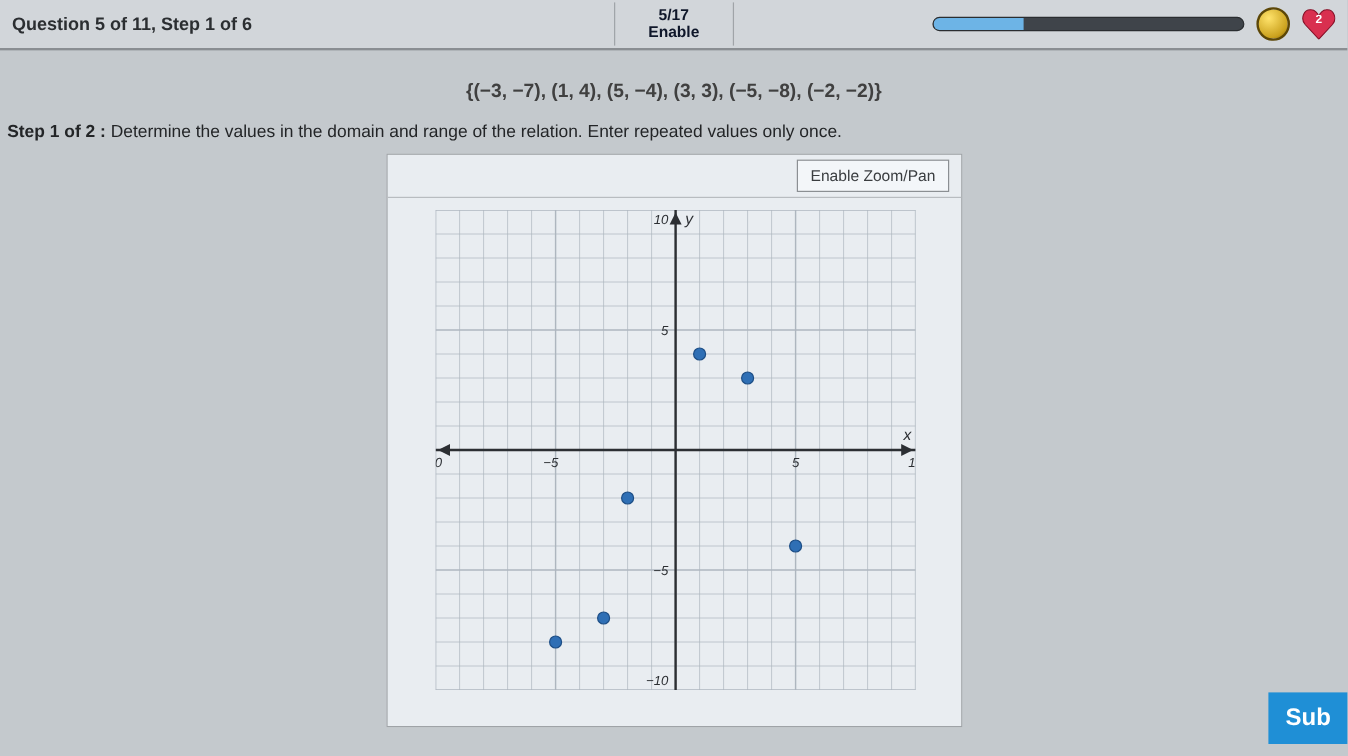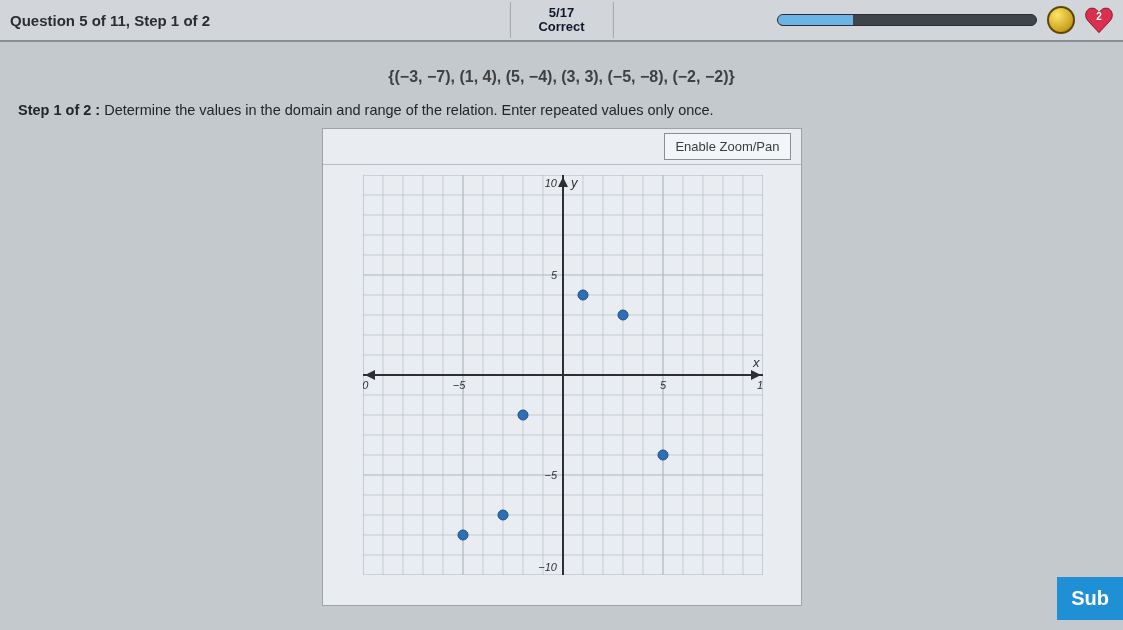--- a/index.html
+++ b/index.html
@@ -85,21 +85,21 @@
     font-weight: bold;
     font-size: 16px;
     color: #404040;
     padding: 26px 0 10px;
   }
   .step-line {
     font-size: 14.5px;
     color: #232527;
     padding: 6px 6px 10px;
   }
-  .step-line b { font-weight: bold; margin-left: 12px; }
+  .step-line b { font-weight: bold; }
   .graph-panel {
     width: 480px;
     margin: 0 auto;
     background: #e9edf1;
     border: 1px solid #9fa3a7;
   }
   .graph-toolbar {
     height: 36px;
     display: flex;
     justify-content: flex-end;
@@ -137,24 +137,24 @@
     font-size: 20px;
     padding: 10px 14px;
     border: none;
     cursor: pointer;
   }
 </style>
 </head>
 <body>
 
 <div class="topbar">
-  <div class="q-label">Question 5 of 11, Step 1 of 2</div>
+  <div class="q-label">Question 5 of 11, Step 1 of 6</div>
   <div class="score-box">
     <div>5/17</div>
-    <div>Correct</div>
+    <div>Enable</div>
   </div>
   <div class="progress-wrap">
     <div class="progress">
       <div class="progress-fill"></div>
     </div>
     <div class="coin"></div>
     <div class="heart">
       <svg viewBox="0 0 32 29">
           <path d="M16 29 L3 15 C-2 9 2 0 9 1 C12 1 15 4 16 7 C17 4 20 1 23 1 C30 0 34 9 29 15 Z" fill="#d9304f" stroke="#851027" stroke-width="1"></path>
         </svg>

